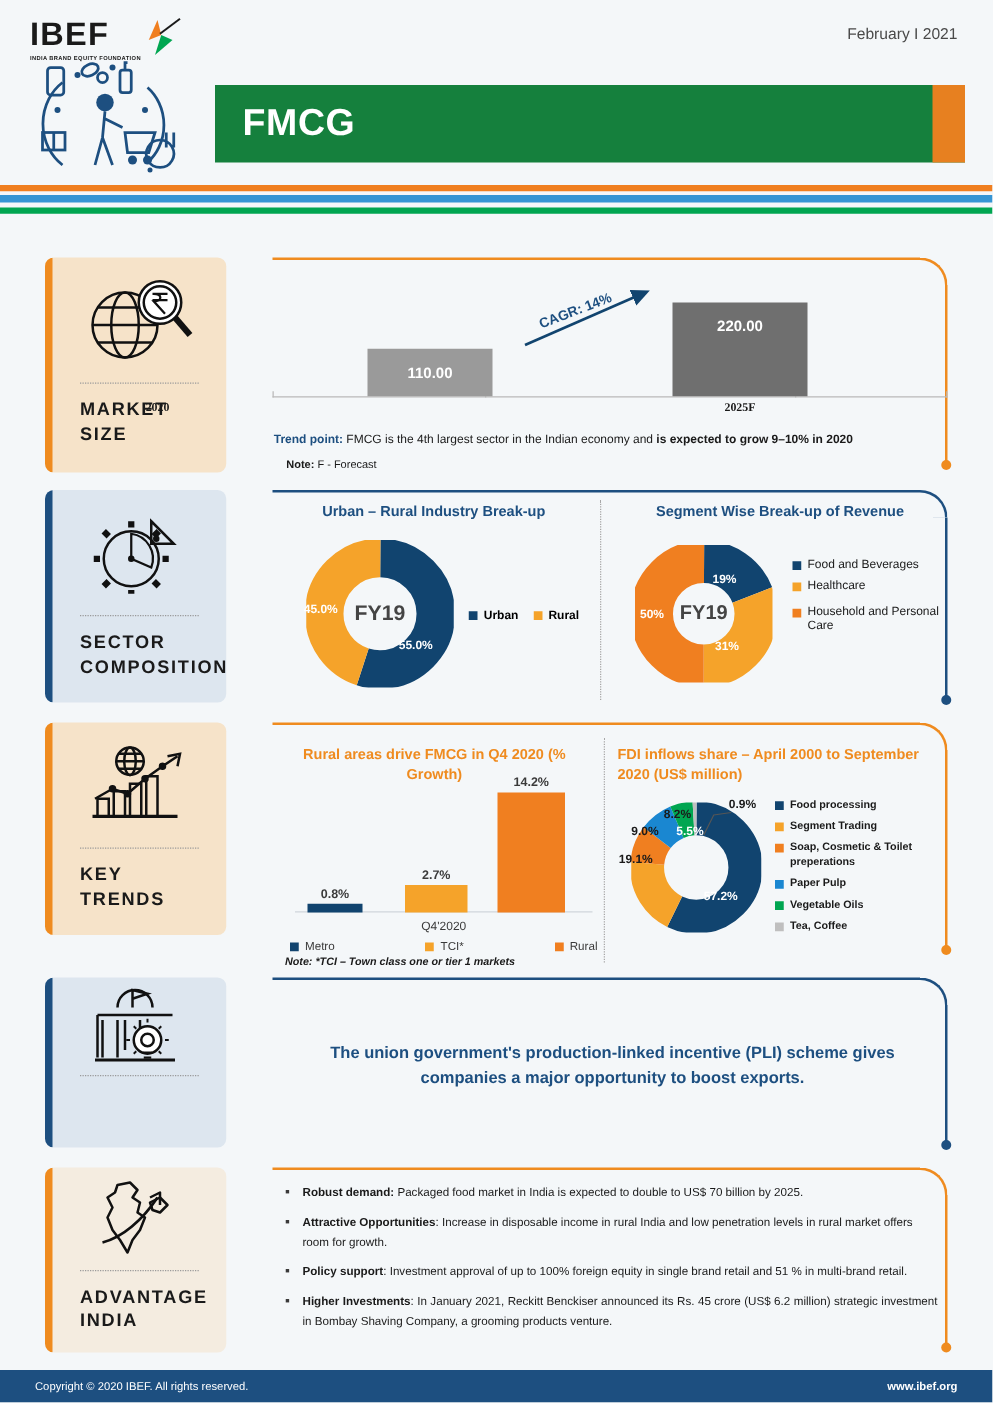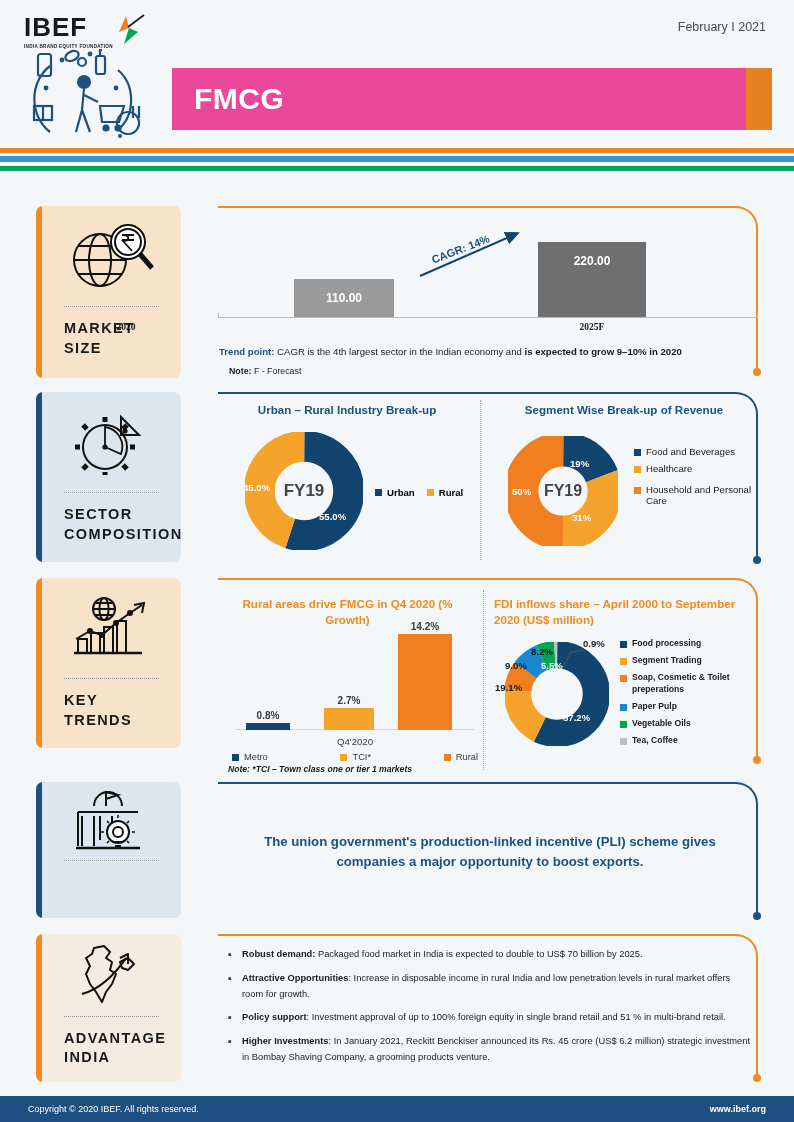--- a/index.html
+++ b/index.html
@@ -14,21 +14,21 @@
   
   .header { position: relative; height: 148px; background: #f4f7f9; }
   .logo-wrap { position: absolute; left: 24px; top: 12px; width: 130px; }
   .logo-text { font-size: 26px; font-weight: bold; letter-spacing: 1px; color: #1a1a1a; font-family: "Liberation Sans", sans-serif; }
   .logo-sub { font-size: 4.6px; font-weight: bold; letter-spacing: .3px; color: #1a1a1a; margin-top: 1px; }
   .logo-kite { position: absolute; left: 80px; top: 2px; }
   .hero-icon { position: absolute; left: 20px; top: 48px; }
   .date { position: absolute; right: 28px; top: 20px; font-size: 12.5px; color: #4a4a4a; }
   .banner {
     position: absolute; left: 172px; top: 68px; width: 600px; height: 62px;
-    background: #ec4899;
+    background: #15803d;
   }
   .banner-accent { position: absolute; right: 0; top: 0; width: 26px; height: 62px; background: #e78020; }
   .banner-title {
     position: absolute; left: 22px; top: 50%; transform: translateY(-50%);
     color: #ffffff; font-size: 30px; font-weight: bold; letter-spacing: .5px;
   }
   .stripe { position: absolute; left: 0; width: 794px; }
   .stripe-orange { top: 148px; height: 5px; background: #f07f20; }
   .stripe-blue   { top: 156px; height: 6px; background: #3595d4; }
   .stripe-green  { top: 166px; height: 5px; background: #00a651; }
@@ -211,21 +211,21 @@
         <marker id="ah" markerWidth="7" markerHeight="7" refX="5" refY="3.2" orient="auto">
       <path d="M0,0 L7,3.2 L0,6.4 z" fill="#11446f"></path>
         </marker>
       </defs>
     <path d="M2 48 L98 6" stroke="#11446f" stroke-width="2.1" fill="none" marker-end="url(#ah)"></path>
   </svg>
   <div class="cagr-text">CAGR: 14%</div>
 </div>
 
 <div class="trend">
-  <b class="lbl">Trend point:</b><span> CAGR is the 4th largest sector in the Indian economy and </span><b>is expected to grow 9–10% in 2020</b>
+  <b class="lbl">Trend point:</b><span> FMCG is the 4th largest sector in the Indian economy and </span><b>is expected to grow 9–10% in 2020</b>
 </div>
 <div class="note">
   <b>Note:</b><span> F - Forecast</span>
 </div>
 
 <div class="rail-top" style="left:218px; top:392px; width:518px; background:#1d4f80;"></div>
 <div class="rail-corner" style="left:736px; top:392px; border-color:#1d4f80;"></div>
 <div class="rail-v" style="left:756px; top:414px; height:146px; background:#1d4f80;"></div>
 <div class="rail-dot" style="left:753px; top:556px; background:#1d4f80;"></div>
 

